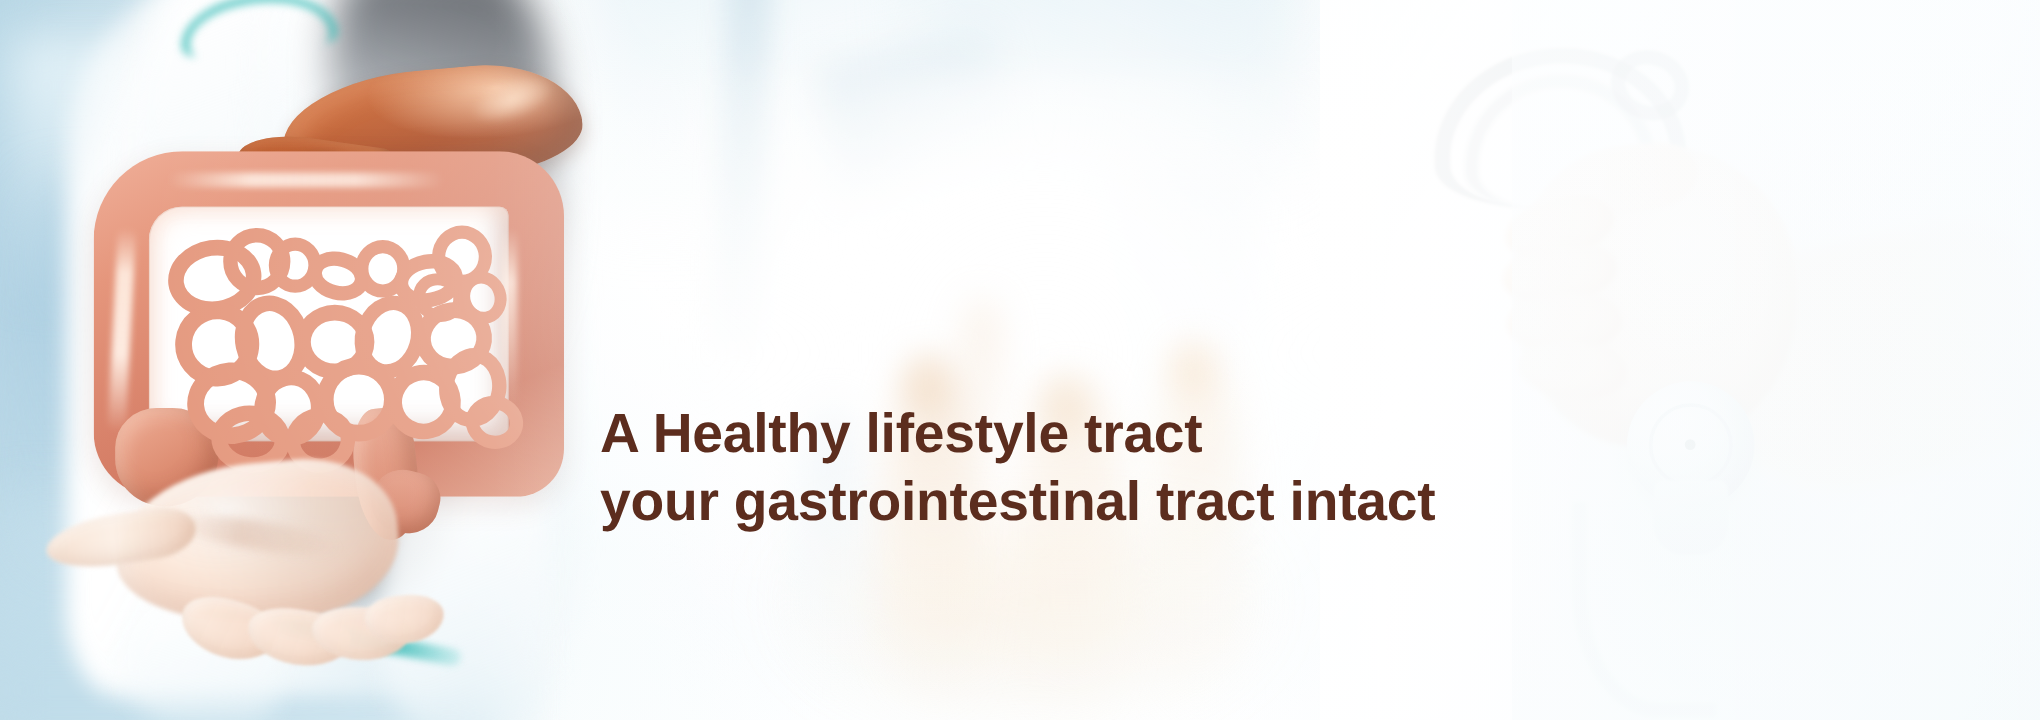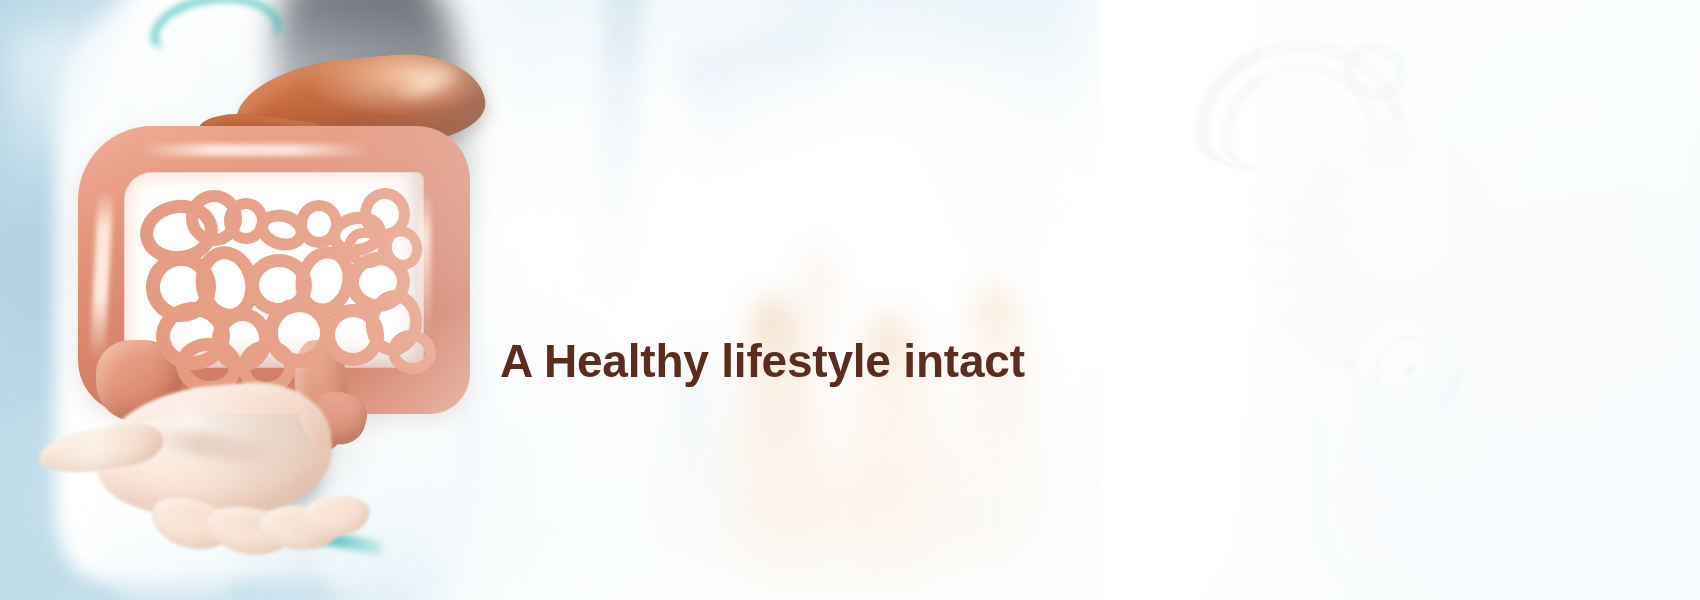--- a/index.html
+++ b/index.html
@@ -635,16 +635,17 @@
     <div class="steth-chest-ring"></div>
     <div class="steth-chest-dot"></div>
     <div class="steth-stem"></div>
   </div>
 
   <div class="right-veil"></div>
   <div class="right-veil-2"></div>
   <div class="global-light"></div>
 
   <div class="headline">
-    <span class="line">A Healthy lifestyle intact</span>
+    <span class="line">A Healthy lifestyle tract</span>
+    <span class="line">your gastrointestinal tract intact</span>
   </div>
 
 </div>
 
 </body></html>

